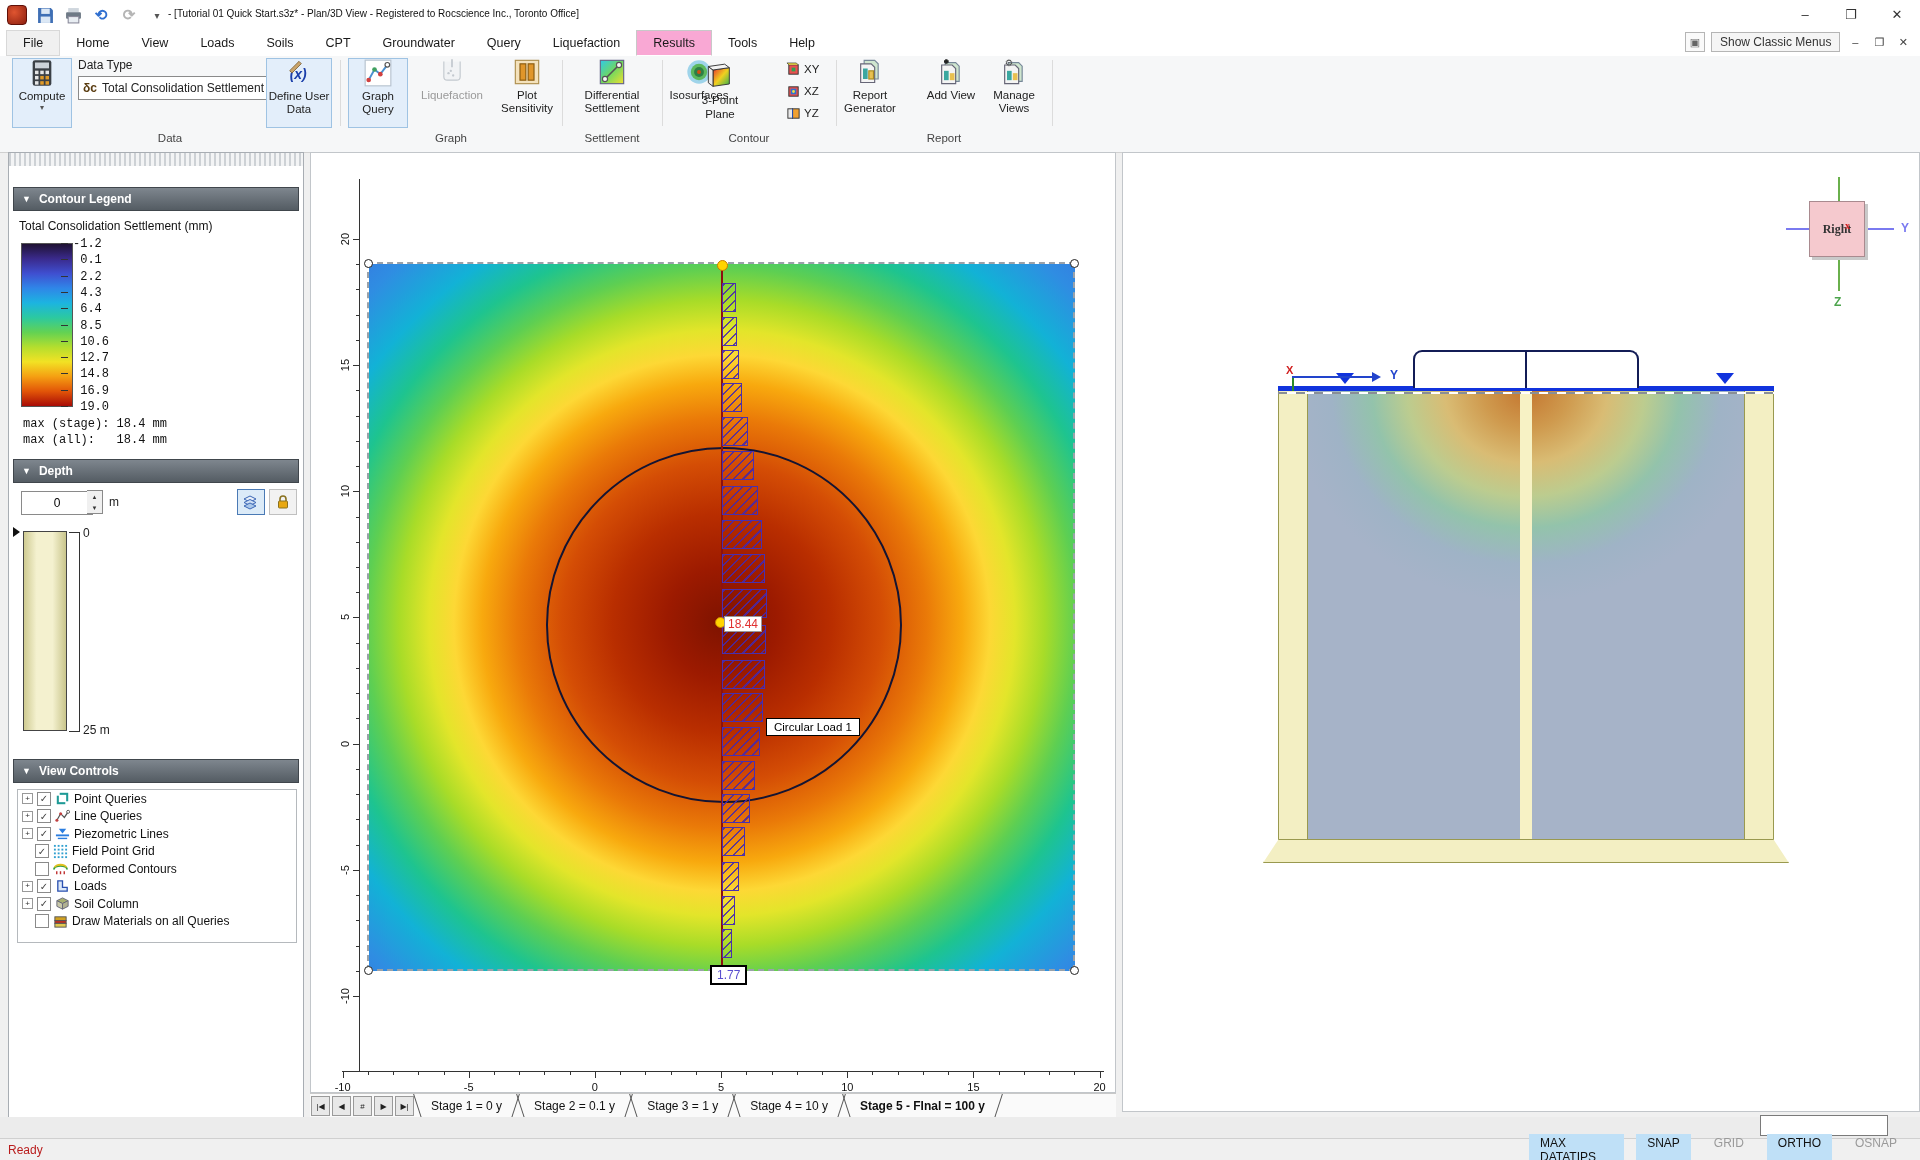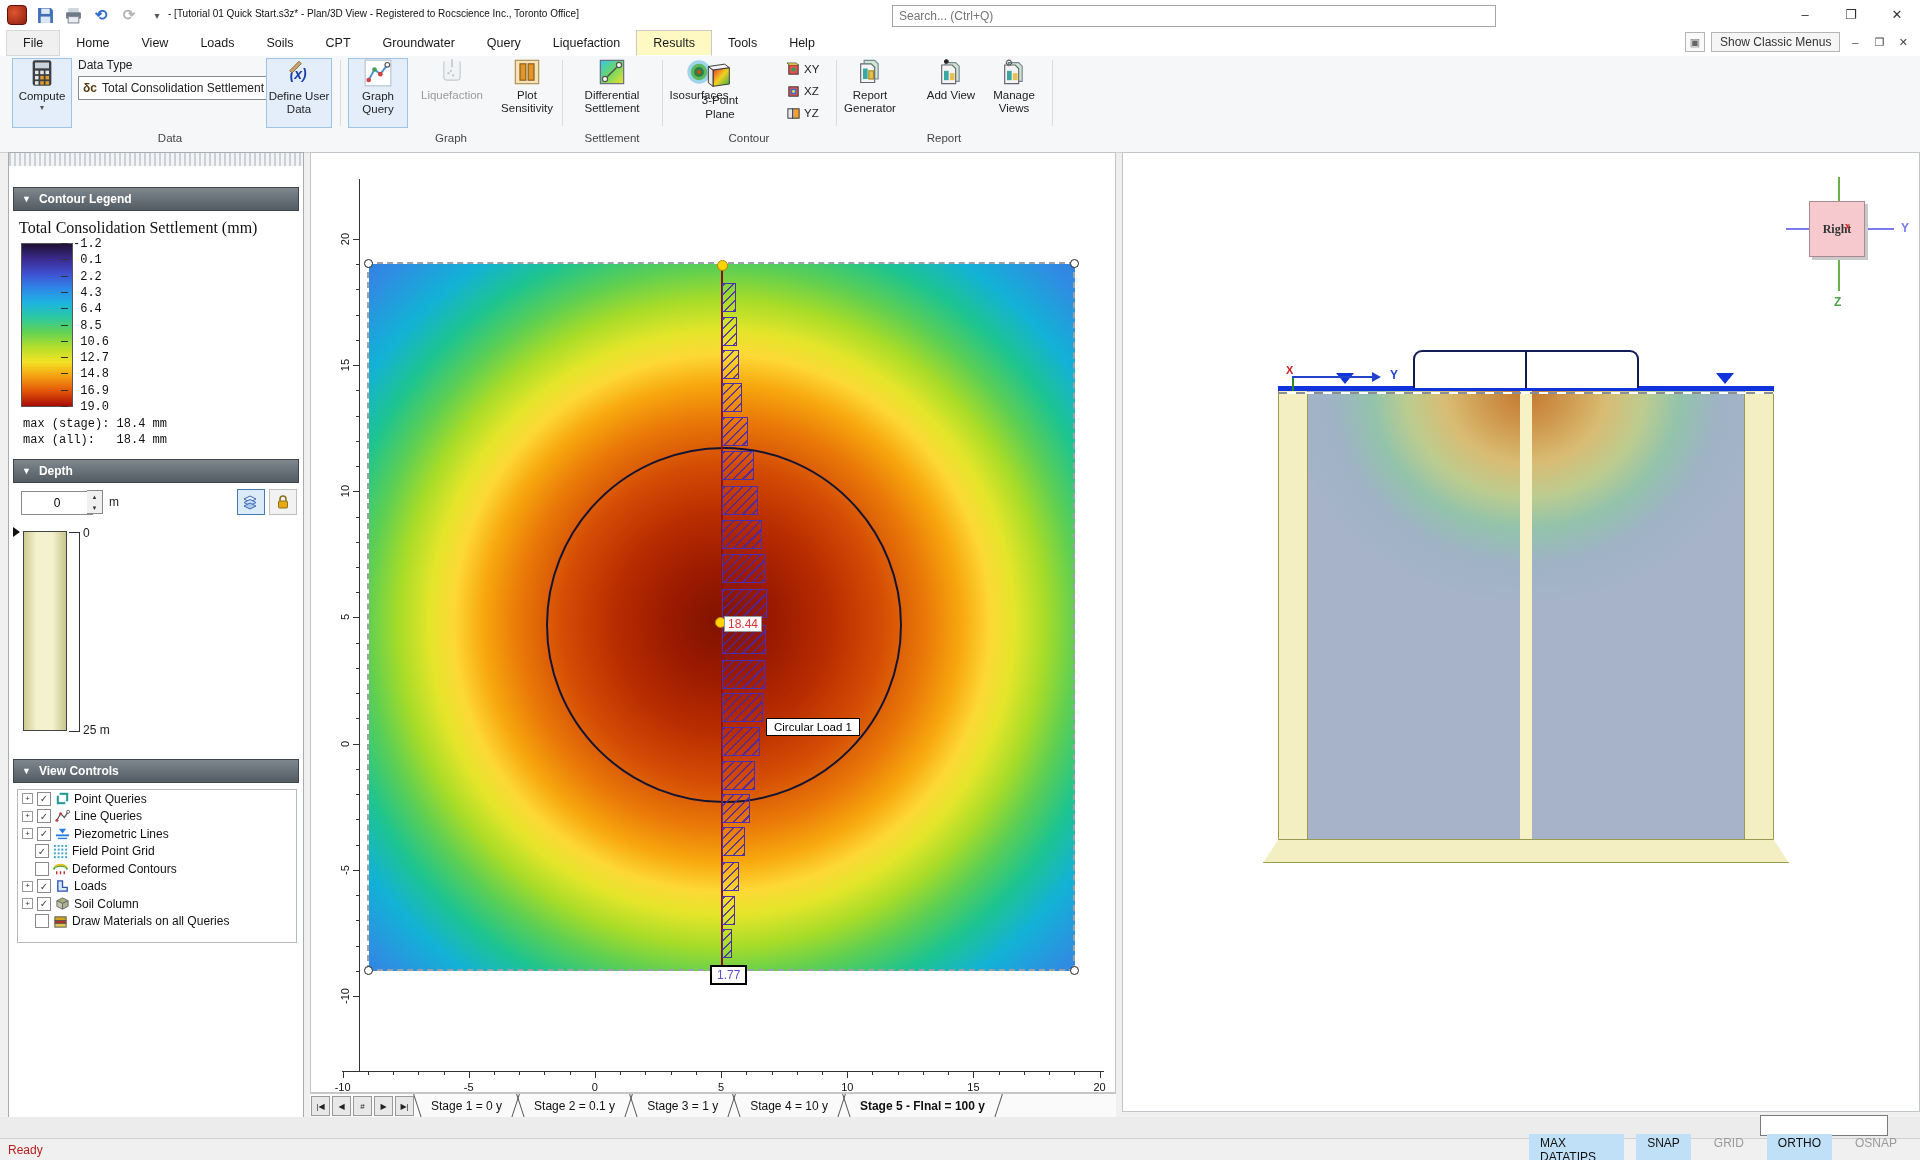--- a/index.html
+++ b/index.html
@@ -12,21 +12,21 @@
   .logo-sq{width:18px;height:18px;border-radius:4px;background:radial-gradient(circle at 35% 35%,#e05530,#8c1f10);border:1px solid #601008;}
   .undo{color:#2f6fd0;font-weight:bold;} .redo{color:#b5b5b5;font-weight:bold;}
   .qa-caret{color:#555;font-size:10px;}
   #win-title{left:168px;top:8px;color:#111;font-size:10px;white-space:nowrap;}
   #search-box{left:892px;top:5px;width:590px;height:20px;border:1px solid #a6a6a6;background:#fff;font-size:12px;padding:0 6px;color:#444;font-family:"Liberation Sans",sans-serif;}
   .win-ctl{top:0;width:46px;height:29px;display:flex;align-items:center;justify-content:center;color:#333;font-size:13px;}
   
   #menubar{left:0;top:30px;width:1920px;height:26px;background:#fff;border-bottom:1px solid #d5d5d5;display:flex;align-items:stretch;padding-left:6px;}
   .mtab{padding:0 16px;display:flex;align-items:center;font-size:12.5px;color:#1a1a1a;cursor:default;}
   .mtab.first{background:#f0f0f0;border:1px solid #d8d8d8;}
-  .mtab.active{border:1px solid #c8c8c8;border-bottom:1px solid #fff;background:#fef9c3;}
+  .mtab.active{border:1px solid #c8c8c8;border-bottom:1px solid #fff;background:#f9a8d4;}
   #classic-wrap{position:absolute;left:1685px;top:2px;display:flex;gap:6px;align-items:center;}
   #pin-icon{width:18px;height:18px;border:1px solid #b5b5b5;display:flex;align-items:center;justify-content:center;font-size:11px;color:#666;background:#fafafa;}
   #classic-btn{border:1px solid #b5b5b5;background:#f5f5f5;padding:2px 8px;font-size:12px;color:#333;}
   .mdi-ctl{width:18px;height:18px;display:flex;align-items:center;justify-content:center;color:#444;font-size:11px;}
   
   #ribbon{left:0;top:56px;width:1920px;height:96px;background:#f6f7f8;border-bottom:1px solid #d0d0d0;}
   .rdiv{top:4px;width:1px;height:66px;background:#dcdcdc;}
   .rbtn{display:flex;flex-direction:column;align-items:center;justify-content:flex-start;text-align:center;font-size:11.5px;color:#222;line-height:1.15;}
   .rbtn .cap{margin-top:3px;}
   .rbtn.hl{background:#e3eefa;border:1px solid #9fc3e3;}
@@ -36,21 +36,21 @@
   .dt-label{left:78px;top:2px;color:#222;}
   .dt-select{left:78px;top:20px;width:212px;height:22px;border:1px solid #8a8a8a;background:#fff;display:flex;align-items:center;padding:0 4px;gap:5px;}
   .dt-select .delta{color:#5a3c10;font-weight:bold;}
   .dt-select .dd{margin-left:auto;color:#555;border-left:1px solid #ccc;padding-left:5px;font-size:10px;}
   .xyzrow{display:flex;align-items:center;gap:3px;font-size:11.5px;color:#222;height:22px;}
   
   #leftpanel{left:8px;top:152px;width:296px;height:986px;background:#fff;border:1px solid #a8adb3;box-sizing:border-box;}
   #grip{left:0;top:0;width:294px;height:13px;background:repeating-linear-gradient(90deg,#cdd1d5 0 2px,#f3f4f5 2px 5px);}
   .sec-header{left:4px;width:286px;height:24px;background:linear-gradient(#7e868e,#545c63);color:#fff;font-weight:bold;display:flex;align-items:center;gap:8px;padding-left:8px;box-sizing:border-box;border:1px solid #40464c;}
   .sec-header .tri{font-size:9px;}
-  .legend-title{left:10px;font-family:Liberation Serif, serif;font-size:16px;color:#111;white-space:pre;text-align:center;}
+  .legend-title{left:10px;font-family:Liberation Sans, sans-serif;font-size:12px;color:#111;white-space:pre;text-align:center;}
   #legend-bar{left:12px;width:52px;border:1px solid #555;box-sizing:border-box;}
   .lg-tick{position:absolute;left:52px;width:7px;height:1px;background:#333;}
   .lg-lab{position:absolute;left:64px;transform:translateY(-6px);font-family:"Liberation Mono","DejaVu Sans Mono",monospace;font-size:12px;color:#111;white-space:pre;}
   .mono-line{left:14px;font-family:"Liberation Mono","DejaVu Sans Mono",monospace;font-size:12px;color:#111;white-space:pre;text-align:center;}
   
   #depth-spin{left:12px;width:66px;height:20px;border:1px solid #8a8a8a;background:#fff;text-align:center;font-size:12px;font-family:"Liberation Sans",sans-serif;}
   .spin-btns{left:78px;width:15px;height:22px;border:1px solid #8a8a8a;border-left:none;display:flex;flex-direction:column;}
   .spin-btns div{flex:1;display:flex;align-items:center;justify-content:center;font-size:6px;color:#333;background:#f0f0f0;}
   #depth-unit{left:100px;}
   .dp-btn{width:26px;height:24px;display:flex;align-items:center;justify-content:center;}
@@ -148,21 +148,20 @@
             <rect x="3" y="1" width="10" height="4" fill="#cfd6dd"></rect>
             <rect x="1" y="5" width="14" height="6" rx="1" fill="#6e7a86"></rect>
             <rect x="3" y="9" width="10" height="6" fill="#e8edf2" stroke="#889"></rect>
           </svg>
       </div>
       <div class="qa-btn undo">⟲</div>
       <div class="qa-btn redo">⟳</div>
       <div class="qa-btn qa-caret">▾</div>
     </div>
     <div class="abs" id="win-title">- [Tutorial 01 Quick Start.s3z* - Plan/3D View - Registered to Rocscience Inc., Toronto Office]</div>
-    <input class="abs" id="search-box" placeholder="Search... (Ctrl+Q)" style="">
     <div class="abs win-ctl" style="left:1782px;">–</div>
     <div class="abs win-ctl" style="left:1828px;">❐</div>
     <div class="abs win-ctl" style="left:1874px;">✕</div>
   </div>
 
   <div class="abs" id="menubar">
     <div id="menu-tabs" style="display:flex;">
         <div class="mtab first">File</div>
         <div class="mtab">Home</div>
         <div class="mtab">View</div>

